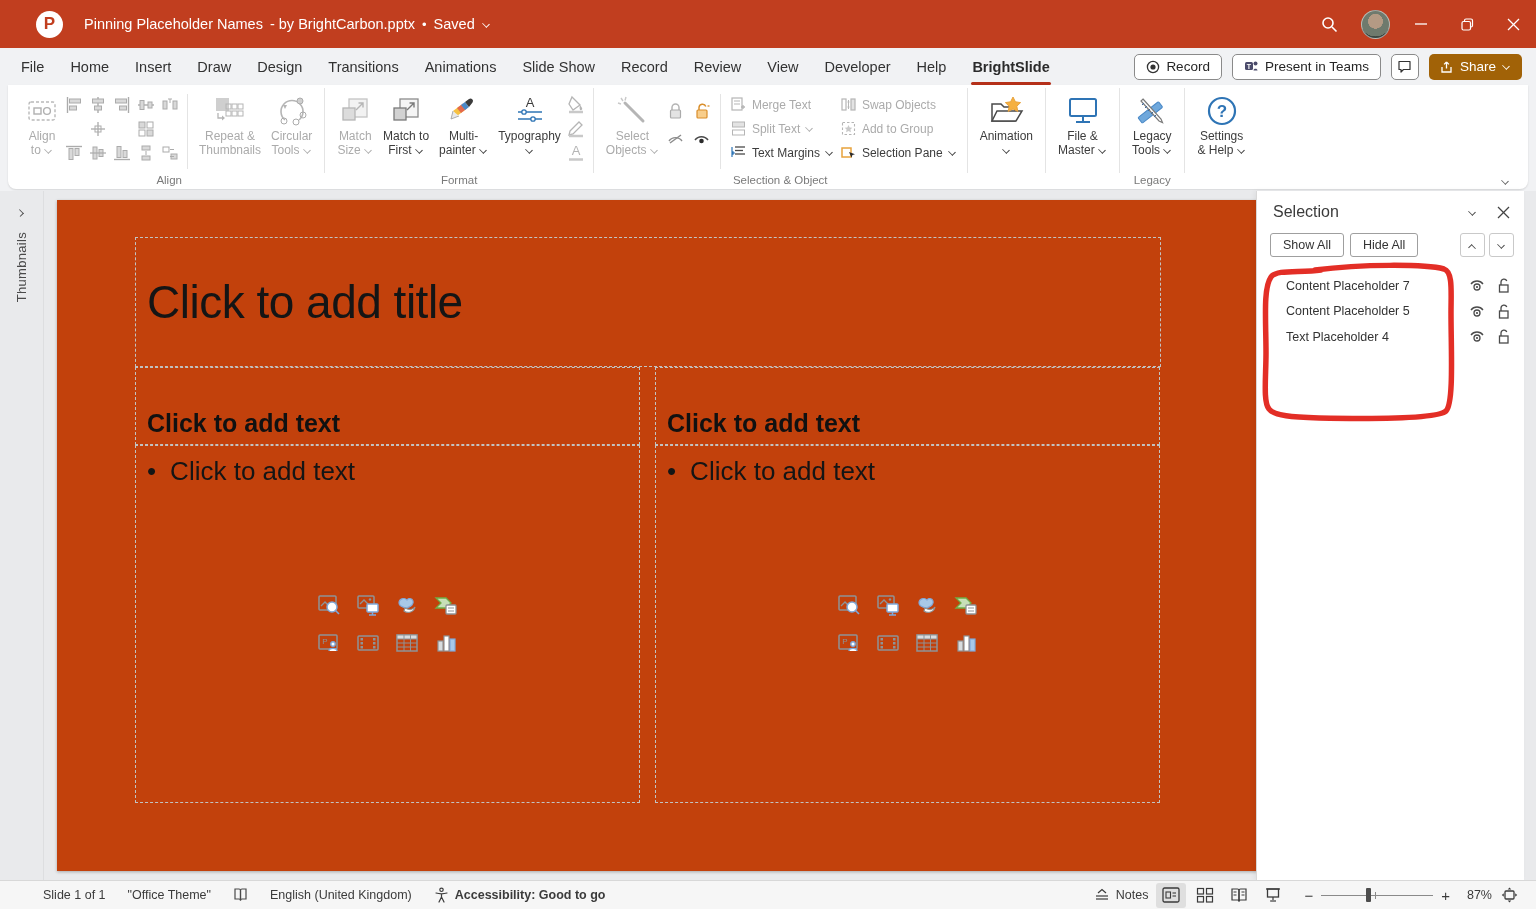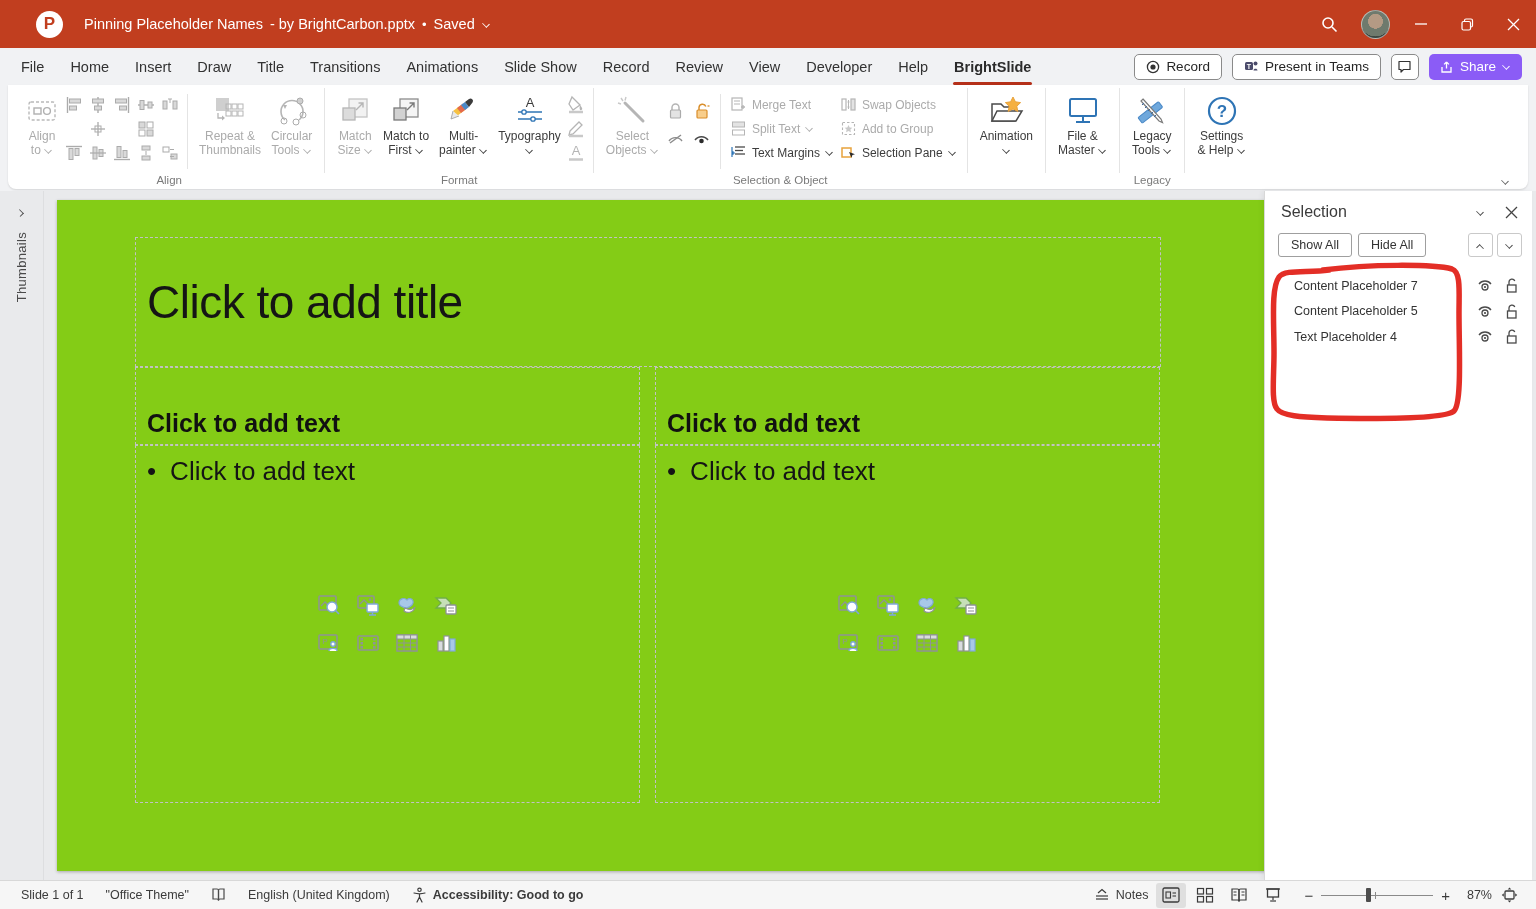--- a/index.html
+++ b/index.html
@@ -26,21 +26,21 @@
   
   .menubar { position:absolute; top:48px; left:0; right:0; height:37px; background:#F1F2F4; display:flex; align-items:center; }
   .menu-tabs { display:flex; align-items:center; padding-left:8px; }
   .mtab { padding:0 13px; font-size:14.5px; color:#323232; height:37px; display:flex; align-items:center; position:relative; cursor:default; }
   .mtab.active { font-weight:700; color:#2b2b2b; }
   .mtab.active::after { content:""; position:absolute; left:12px; right:12px; bottom:0; height:3px; background:#B5301A; border-radius:2px; }
   .menu-right { margin-left:auto; display:flex; align-items:center; gap:10px; padding-right:14px; }
   .pill-btn { display:flex; align-items:center; gap:6px; border:1px solid #8a8a8a; border-radius:5px; background:#fff;
     height:26px; padding:0 11px; font-size:13.5px; color:#262626; cursor:default; }
   .icon-sq-btn { width:28px; height:26px; border:1px solid #8a8a8a; border-radius:5px; background:#fff; display:flex; align-items:center; justify-content:center; }
-  .share-btn { display:flex; align-items:center; gap:6px; background:#8b5cf6; color:#fff; border-radius:5px; height:26px; padding:0 11px; font-size:13.5px; }
+  .share-btn { display:flex; align-items:center; gap:6px; background:#a16207; color:#fff; border-radius:5px; height:26px; padding:0 11px; font-size:13.5px; }
 
   
   .ribbon-strip { position:absolute; top:85px; left:0; right:0; height:106px; background:#F1F2F4; }
   .ribbon-card { position:absolute; left:8px; right:8px; top:0; bottom:2px; background:#fff; border-radius:0 0 8px 8px;
     box-shadow:0 1px 2px rgba(0,0,0,.12); display:flex; align-items:stretch; padding:3px 6px 16px 6px; }
   .rgroup { position:relative; display:flex; align-items:flex-start; padding:2px 7px 0 7px; border-right:1px solid #E4E4E4; }
   .rgroup.nolabel { }
   .rgroup-label { position:absolute; bottom:-13px; left:0; right:0; text-align:center; font-size:11.5px; color:#7A7A7A; white-space:nowrap; }
   .rbtn { display:flex; flex-direction:column; align-items:center; justify-content:flex-start; padding:3px 5px; border-radius:4px; cursor:default; }
   .rbtn .ricon { height:36px; display:flex; align-items:center; justify-content:center; }
@@ -54,50 +54,50 @@
   .rsmall.dis { color:#ABABAB; }
   .mini-grid { display:grid; grid-template-columns:24px 24px; grid-template-rows:26px 26px; gap:2px 2px; margin-top:8px; }
   .mini-grid > div { display:flex; align-items:center; justify-content:center; }
   .stack3 { display:flex; flex-direction:column; gap:4px; padding-top:4px; }
   .ribbon-collapse { position:absolute; right:18px; bottom:4px; color:#5f5f5f; }
 
   
   .workspace { position:absolute; top:191px; left:0; right:268px; bottom:29px; background:#E9EAEC; }
   .thumbstrip { position:absolute; left:0; top:0; width:44px; bottom:0; border-right:1px solid #DDDEE0; display:flex; flex-direction:column; align-items:center; padding-top:18px; gap:16px; }
   .thumb-label { writing-mode:vertical-rl; transform:rotate(180deg); font-size:13px; color:#4a4a4a; letter-spacing:.3px; }
-  .slide { position:absolute; left:57px; top:9px; width:1378px; height:671px; background:#84cc16; box-shadow:0 1px 3px rgba(0,0,0,.28); }
+  .slide { position:absolute; left:57px; top:9px; width:1378px; height:671px; background:#c2410c; box-shadow:0 1px 3px rgba(0,0,0,.28); }
   .ph { position:absolute; border:1px dashed #C2C2C2; }
   .ph-title { left:78px; top:37px; width:1026px; height:130px; display:flex; align-items:center; padding-left:11px;
     font-size:46px; color:#151515; letter-spacing:-.5px; }
   .ph-head { top:167px; width:505px; height:78px; display:flex; align-items:flex-end; padding:0 0 6px 11px; font-size:25px; font-weight:700; color:#111; }
   .ph-body { top:245px; width:505px; height:358px; padding:10px 10px 0 11px; font-size:26px; color:#151515; }
   .ph-left { left:78px; } .ph-right { left:598px; }
   .bullet-line { display:flex; gap:14px; align-items:baseline; }
   .content-icons { position:absolute; width:141px; height:62px; display:grid; grid-template-columns:repeat(4,24px); grid-template-rows:24px 24px; gap:14px 15px; }
   .ci { display:flex; align-items:center; justify-content:center; cursor:default; }
 
   
-  .selpane { position:absolute; right:4px; top:191px; width:268px; bottom:29px; background:#fff; border-left:1px solid #D8D8D8; box-shadow:-2px 0 5px rgba(0,0,0,.05); }
+  .selpane { position:absolute; right:12px; top:191px; width:268px; bottom:29px; background:#fff; border-left:1px solid #D8D8D8; box-shadow:-2px 0 5px rgba(0,0,0,.05); }
   .sp-header { display:flex; align-items:center; padding:12px 14px 8px 16px; }
   .sp-title { font-size:16px; color:#3b3b3b; }
   .sp-hicons { margin-left:auto; display:flex; align-items:center; gap:20px; color:#444; }
   .sp-btnrow { display:flex; align-items:center; padding:4px 10px 0 13px; }
   .sp-btn { border:1px solid #9f9f9f; border-radius:3px; background:#fff; font-size:12.5px; color:#333; height:24px; padding:0 12px; margin-right:6px; cursor:default; }
   .sp-arrows { margin-left:auto; display:flex; gap:4px; }
   .sp-arrow { width:25px; height:24px; border:1px solid #c9c9c9; border-radius:3px; background:#fff; display:flex; align-items:center; justify-content:center; color:#444; }
   .sp-list { margin-top:16px; }
   .sel-row { display:flex; align-items:center; height:25.5px; padding:0 12px 0 29px; font-size:12.5px; color:#333; }
   .sel-name { flex:1; }
   .sel-icons { display:flex; gap:9px; align-items:center; }
   .annotation { position:absolute; left:0; top:0; width:268px; height:690px; pointer-events:none; }
 
   
   .statusbar { position:absolute; bottom:0; left:0; right:0; height:29px; background:#F6F6F6; border-top:1px solid #D8D8D8;
     display:flex; align-items:center; font-size:12.5px; color:#3b3b3b; }
-  .sb-left { display:flex; align-items:center; gap:10px; padding-left:15px; }
+  .sb-left { display:flex; align-items:center; gap:10px; padding-left:15px;margin-left:22px; }
   .sb-item { display:flex; align-items:center; gap:6px; padding:0 6px; height:29px; }
   .sb-bold { font-weight:700; }
   .sb-right { margin-left:auto; display:flex; align-items:center; padding-right:10px; }
   .viewbtn { width:30px; height:25px; display:flex; align-items:center; justify-content:center; border-radius:3px; margin:0 2px; }
   .viewbtn.active { background:#DFDFDF; }
   .zoomwrap { display:flex; align-items:center; gap:8px; margin-left:14px; }
   .ztrack { position:relative; width:112px; height:14px; }
   .ztrack .line { position:absolute; top:6.5px; left:0; right:0; height:1px; background:#8a8a8a; }
   .ztrack .tick { position:absolute; top:4px; left:48%; width:1px; height:7px; background:#8a8a8a; }
   .ztrack .handle { position:absolute; top:0; left:40%; width:5px; height:14px; background:#4d4d4d; border-radius:1px; }
@@ -146,21 +146,21 @@
       </div>
     </div>
   </div>
 
   <div class="menubar">
     <div class="menu-tabs">
       <div class="mtab">File</div>
       <div class="mtab">Home</div>
       <div class="mtab">Insert</div>
       <div class="mtab">Draw</div>
-      <div class="mtab">Title</div>
+      <div class="mtab">Design</div>
       <div class="mtab">Transitions</div>
       <div class="mtab">Animations</div>
       <div class="mtab">Slide Show</div>
       <div class="mtab">Record</div>
       <div class="mtab">Review</div>
       <div class="mtab">View</div>
       <div class="mtab">Developer</div>
       <div class="mtab">Help</div>
       <div class="mtab active">BrightSlide</div>
     </div>

